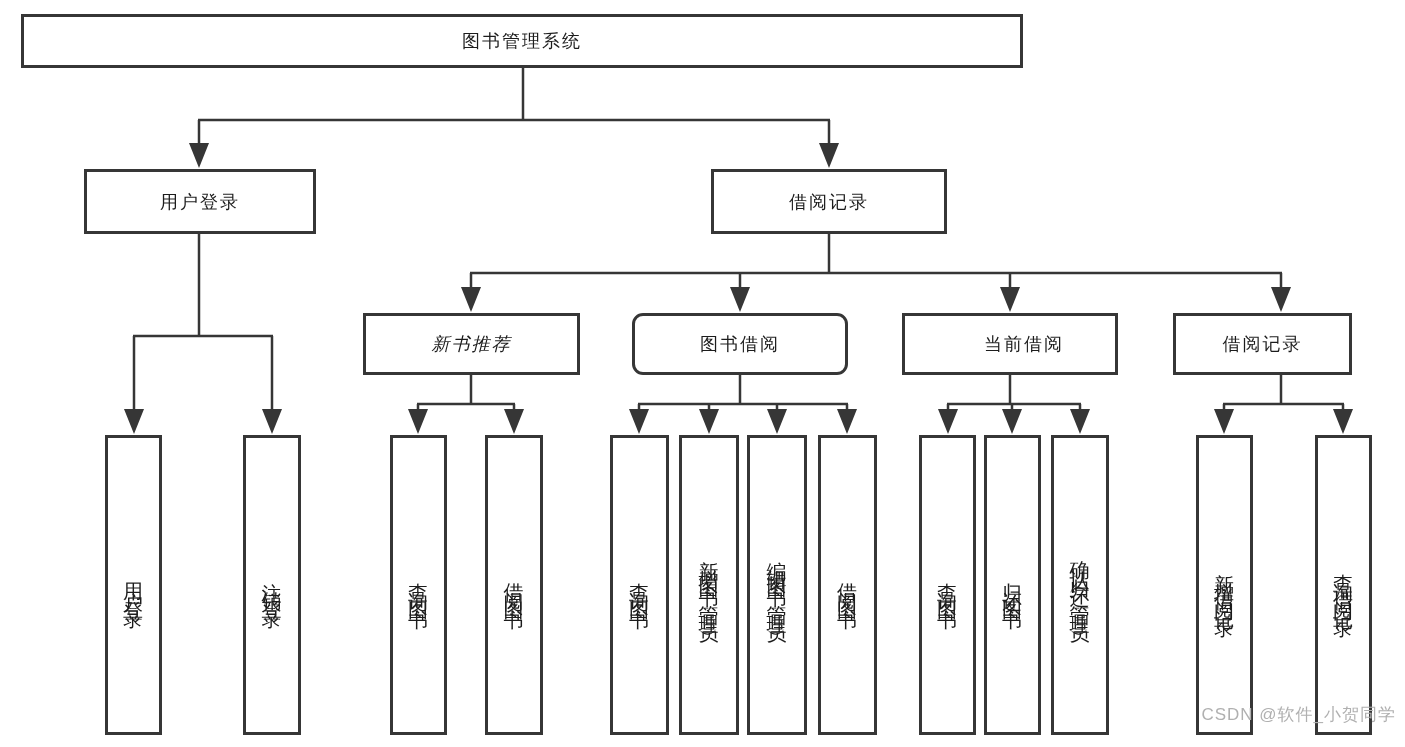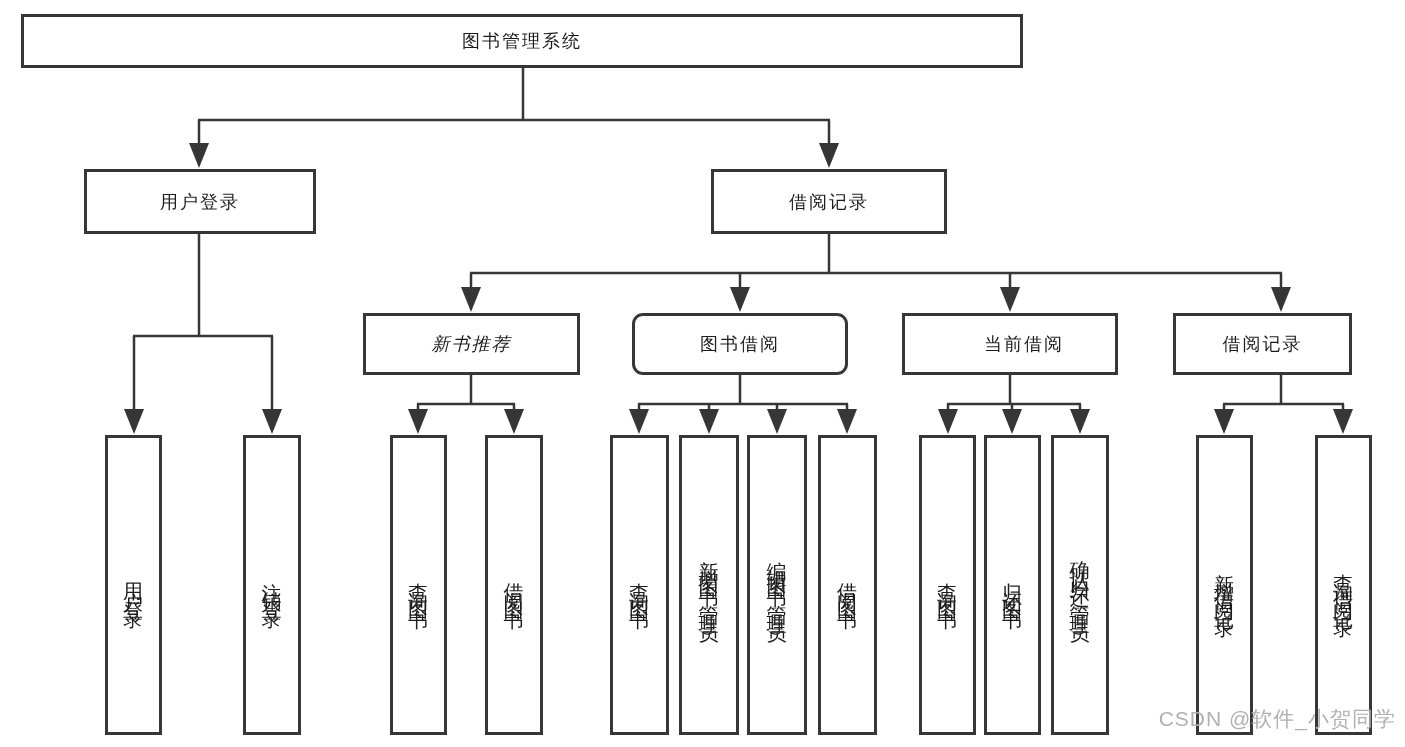--- a/index.html
+++ b/index.html
@@ -37,23 +37,23 @@
     writing-mode: vertical-rl;
     text-orientation: mixed;
     font-size: 20px;
     letter-spacing: 9px;
     line-height: 1;
     white-space: nowrap;
   }
   .watermark {
     position: absolute;
     right: 9px;
-    bottom: 14px;
+    bottom: 21px;
     z-index: 3;
-    font-size: 21px;
+    font-size: 17px;
     color: #b0b0b0;
     letter-spacing: 1px;
     white-space: nowrap;
   }
 </style>
 </head>
 <body>
 
 <div class="canvas">
 

